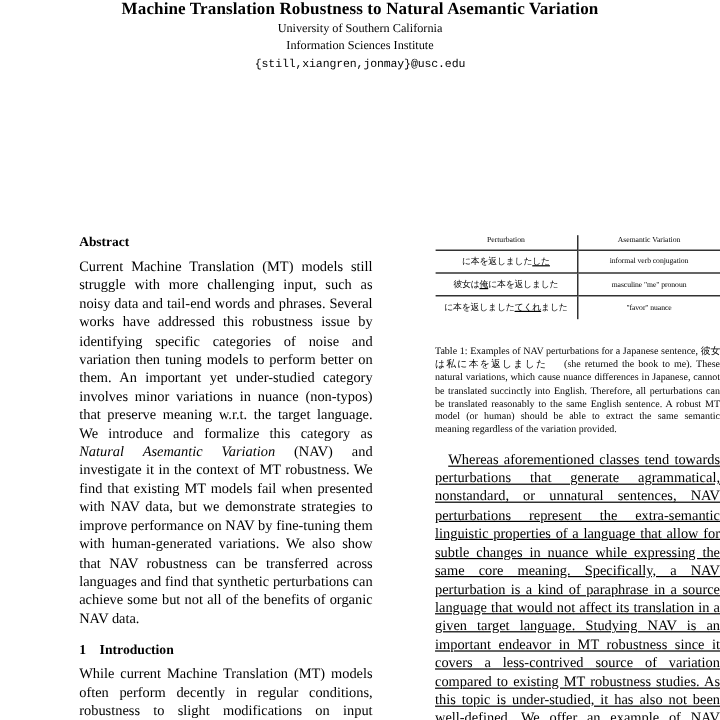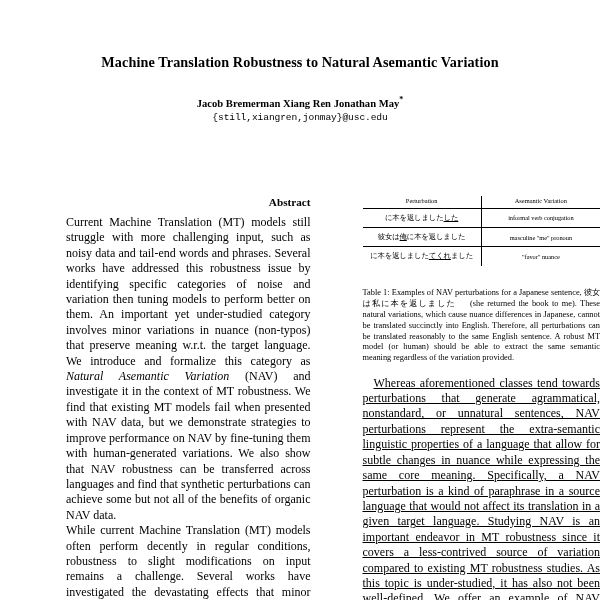--- a/index.html
+++ b/index.html
@@ -19,21 +19,20 @@
     position: relative;
     width: 600px;
     height: 600px;
     background: #ffffff;
     box-sizing: border-box;
     padding: 0;
   }
 
   
   .title-block {
-    padding-top: 54px;
     text-align: center;
   }
   .paper-title {
     font-size: 14.2px;
     font-weight: bold;
     letter-spacing: 0.1px;
     line-height: 1.2;
     margin: 0;
   }
   .authors {
@@ -74,21 +73,21 @@
   .col-left {
     width: 245px;
     margin-left: 66px;
   }
   .col-right {
     width: 238px;
     margin-left: 52px;
   }
 
   .section-head-centered {
-    text-align: right;
+    text-align: left;
     font-size: 11.2px;
     font-weight: bold;
     margin: 0 0 7px 0;
   }
   .section-head {
     font-size: 11.4px;
     font-weight: bold;
     margin: 13px 0 6px 0;
   }
   .section-head .num {
@@ -160,31 +159,33 @@
   }
   .caption-gap { display: inline-block; width: 14px; }
 </style>
 </head>
 <body>
 
 <div class="page">
 
   <div class="title-block">
     <h1 class="paper-title">Machine Translation Robustness to Natural Asemantic Variation</h1>
-    <div class="authors"><span>Jacob Bremerman   Xiang Ren   Jonathan May</span><span class="footnote-mark">*</span></div>
+    <div class="affil">University of Southern California</div>
+    <div class="affil">Information Sciences Institute</div>
     <div class="email">{still,xiangren,jonmay}@usc.edu</div>
   </div>
 
   <div class="columns">
 
     <div class="col col-left">
       <div class="section-head-centered">Abstract</div>
 
       <p class="body"><span>Current Machine Translation (MT) models still struggle with more challenging input, such as noisy data and tail-end words and phrases. Several works have addressed this robustness issue by identifying specific categories of noise and variation then tuning models to perform better on them. An important yet under-studied category involves minor variations in nuance (non-typos) that preserve meaning w.r.t. the target language. We introduce and formalize this category as </span><span class="ital">Natural Asemantic Variation</span><span> (NAV) and investigate it in the context of MT robustness. We find that existing MT models fail when presented with NAV data, but we demonstrate strategies to improve performance on NAV by fine-tuning them with human-generated variations. We also show that NAV robustness can be transferred across languages and find that synthetic perturbations can achieve some but not all of the benefits of organic NAV data.</span></p>
 
+      <div class="section-head"><span class="num">1</span><span>Introduction</span></div>
 
       <p class="body">While current Machine Translation (MT) models often perform decently in regular conditions, robustness to slight modifications on input remains a challenge. Several works have investigated the devastating effects that minor noise can cause in MT (Belinkov and Bisk, 2019; Khayrallah and Koehn,</p>
     </div>
 
     <div class="col col-right">
 
       <div class="tbl-wrap">
         <table class="nav-table">
           <thead>
             <tr class="rule-top">

